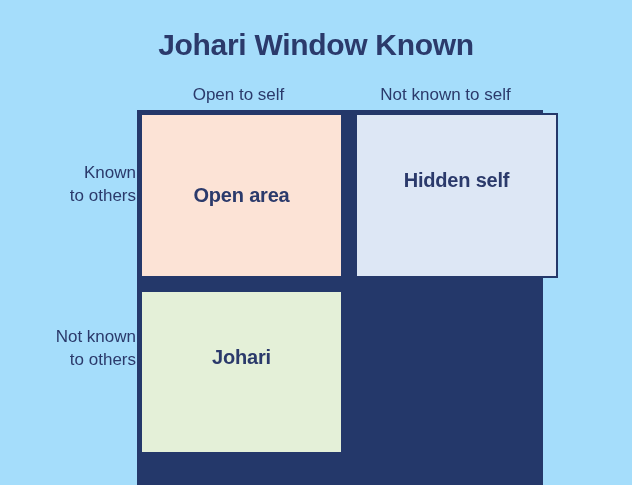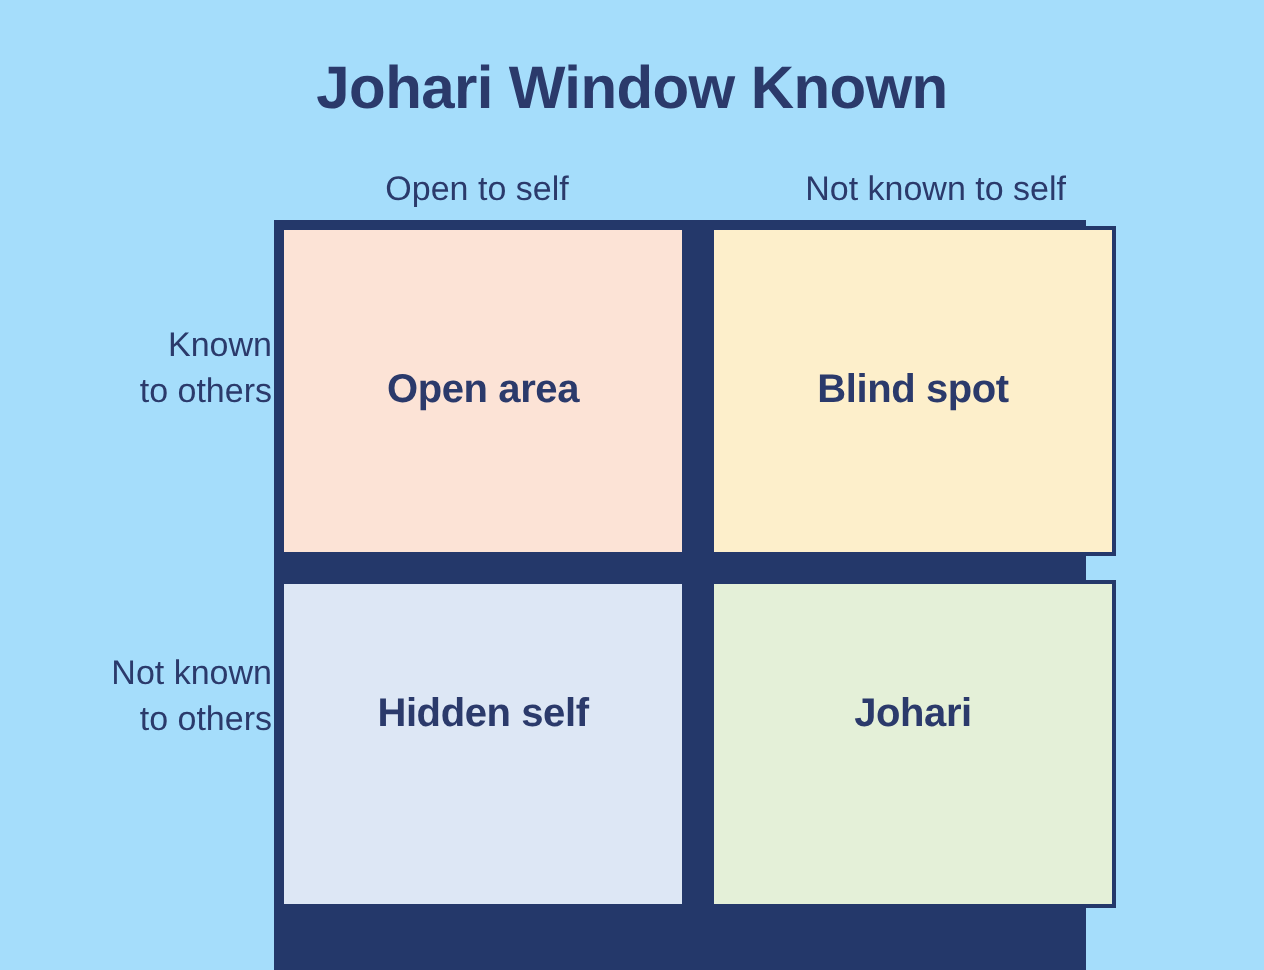--- a/index.html
+++ b/index.html
@@ -40,21 +40,21 @@
   .col-header {
     position: absolute;
     top: 84px;
     font-size: 17px;
     font-weight: normal;
     color: #2b3a6b;
     text-align: center;
     line-height: 22px;
   }
   .col-header.left  { left: 137px; width: 203px; }
-  .col-header.right { left: 330px; width: 203px; text-align: right; }
+  .col-header.right { left: 344px; width: 203px; }
 
   
   .row-label {
     position: absolute;
     right: 496px;          
     width: 180px;
     text-align: right;
     font-size: 17px;
     font-weight: normal;
     color: #2b3a6b;
@@ -123,23 +123,20 @@
     <span>Not known</span>
     <span>to others</span>
   </div>
 
   <div class="matrix">
 
     <div class="cell row-top open">
       <div class="cell-label">Open area</div>
     </div>
 
-    <div class="cell row-top blind">
-      <div class="cell-label">Blind spot</div>
-    </div>
 
     <div class="cell row-bottom hidden">
       <div class="cell-label">Hidden self</div>
     </div>
 
     <div class="cell row-bottom unknown">
       <div class="cell-label">Johari</div>
     </div>
 
   </div>

